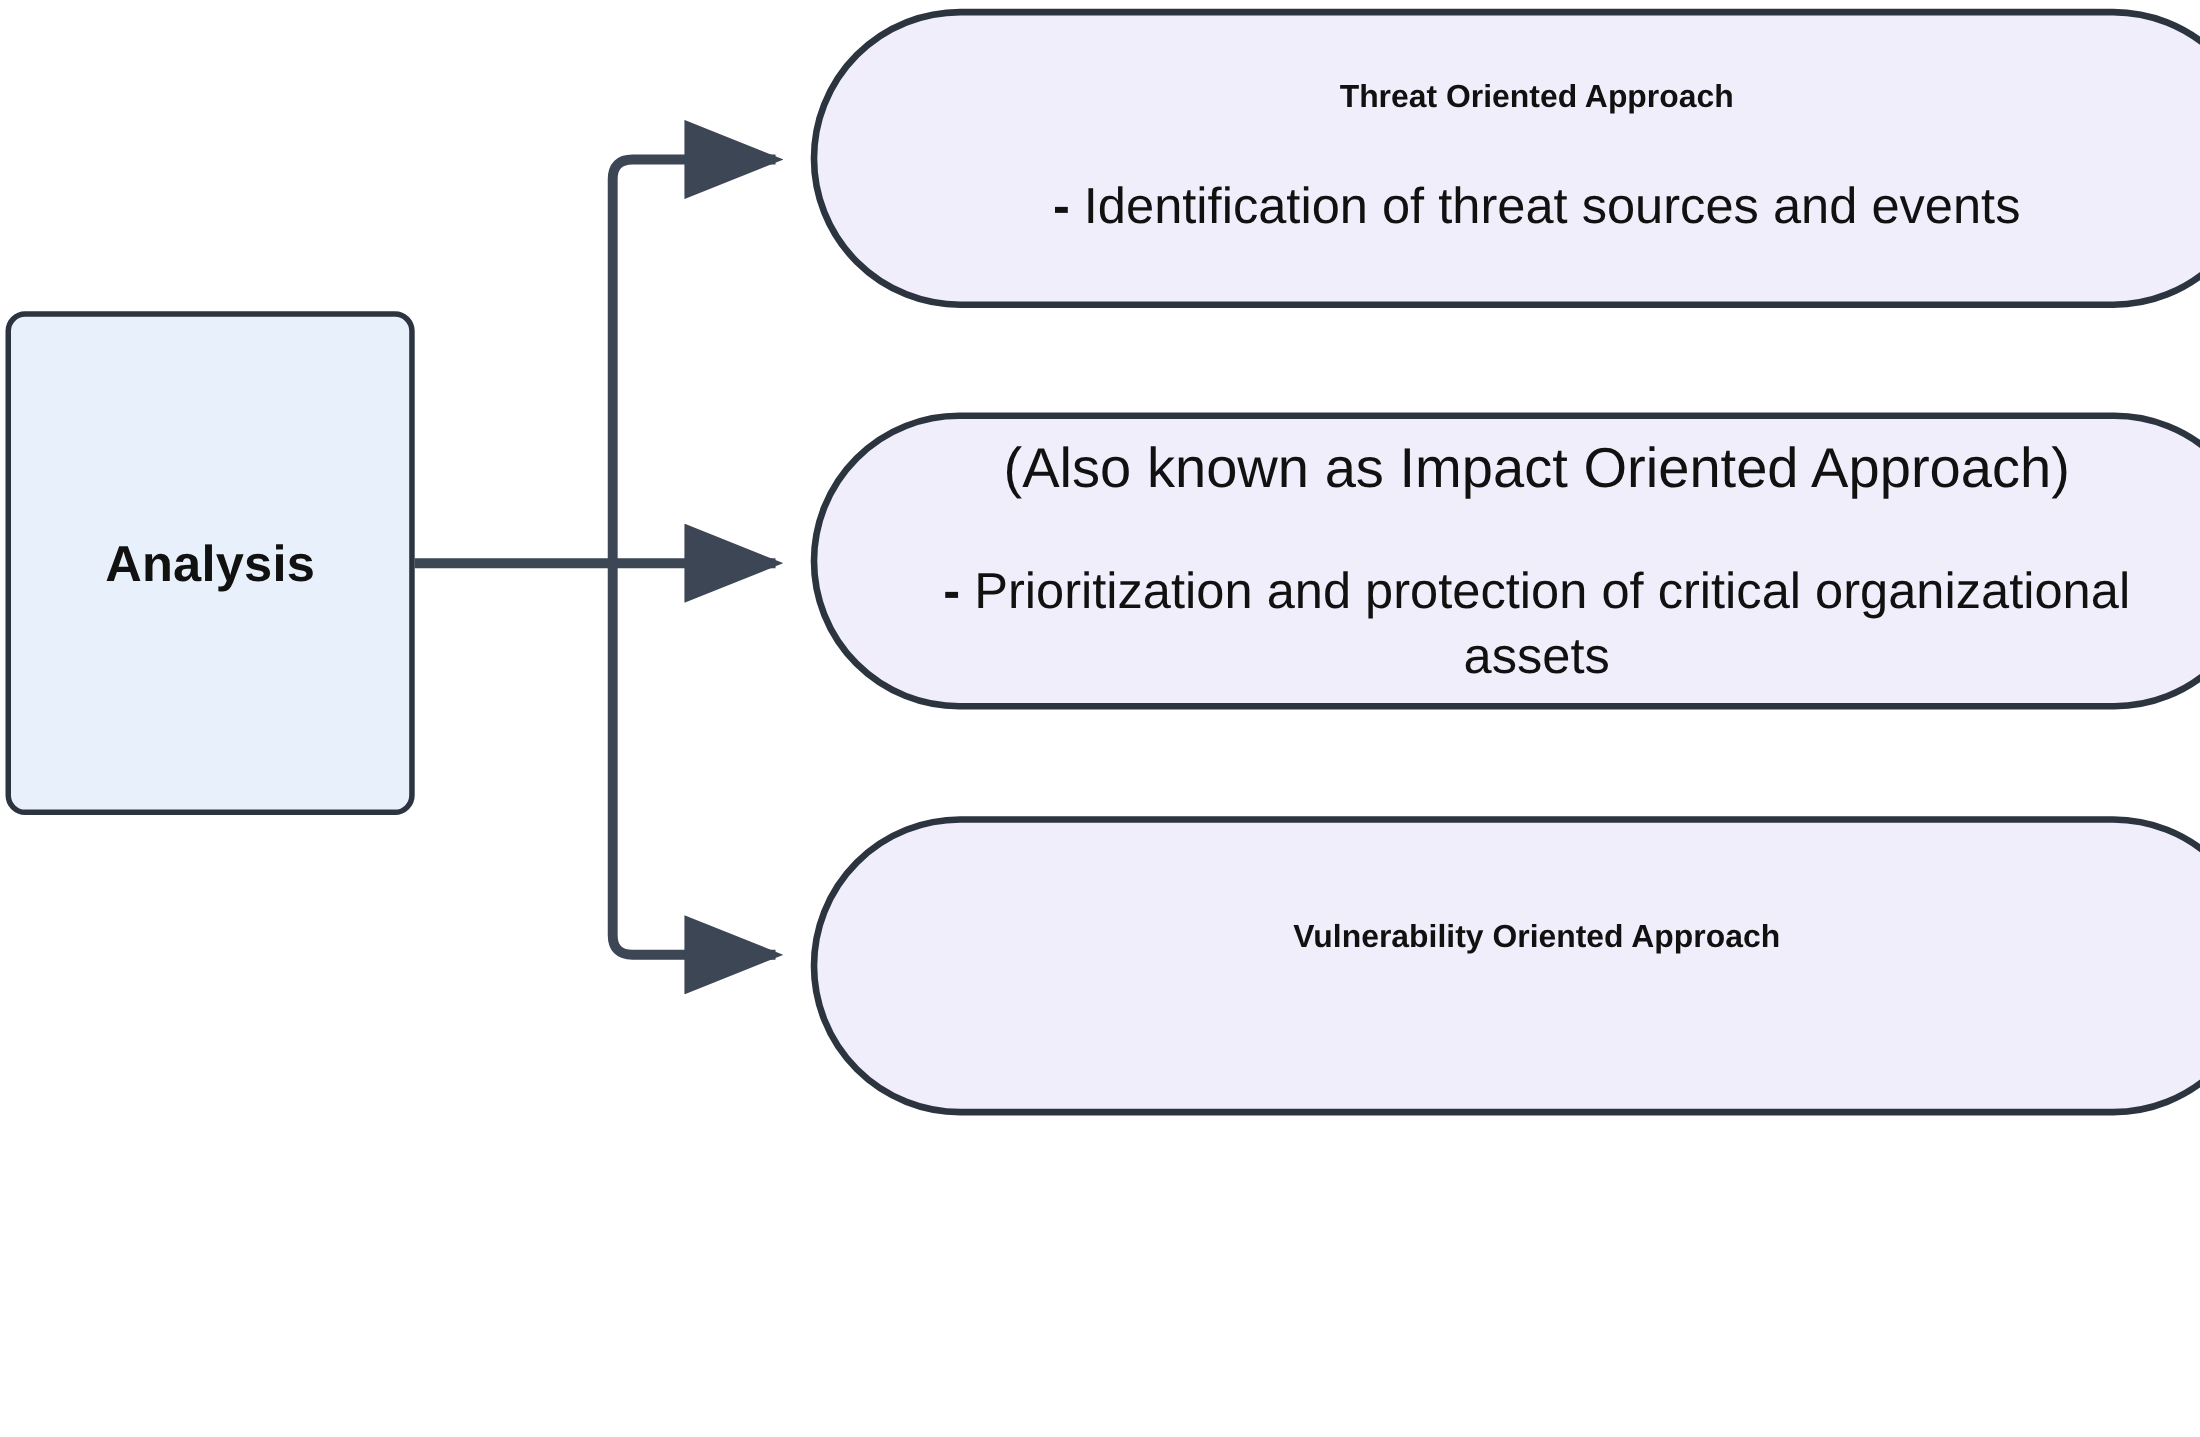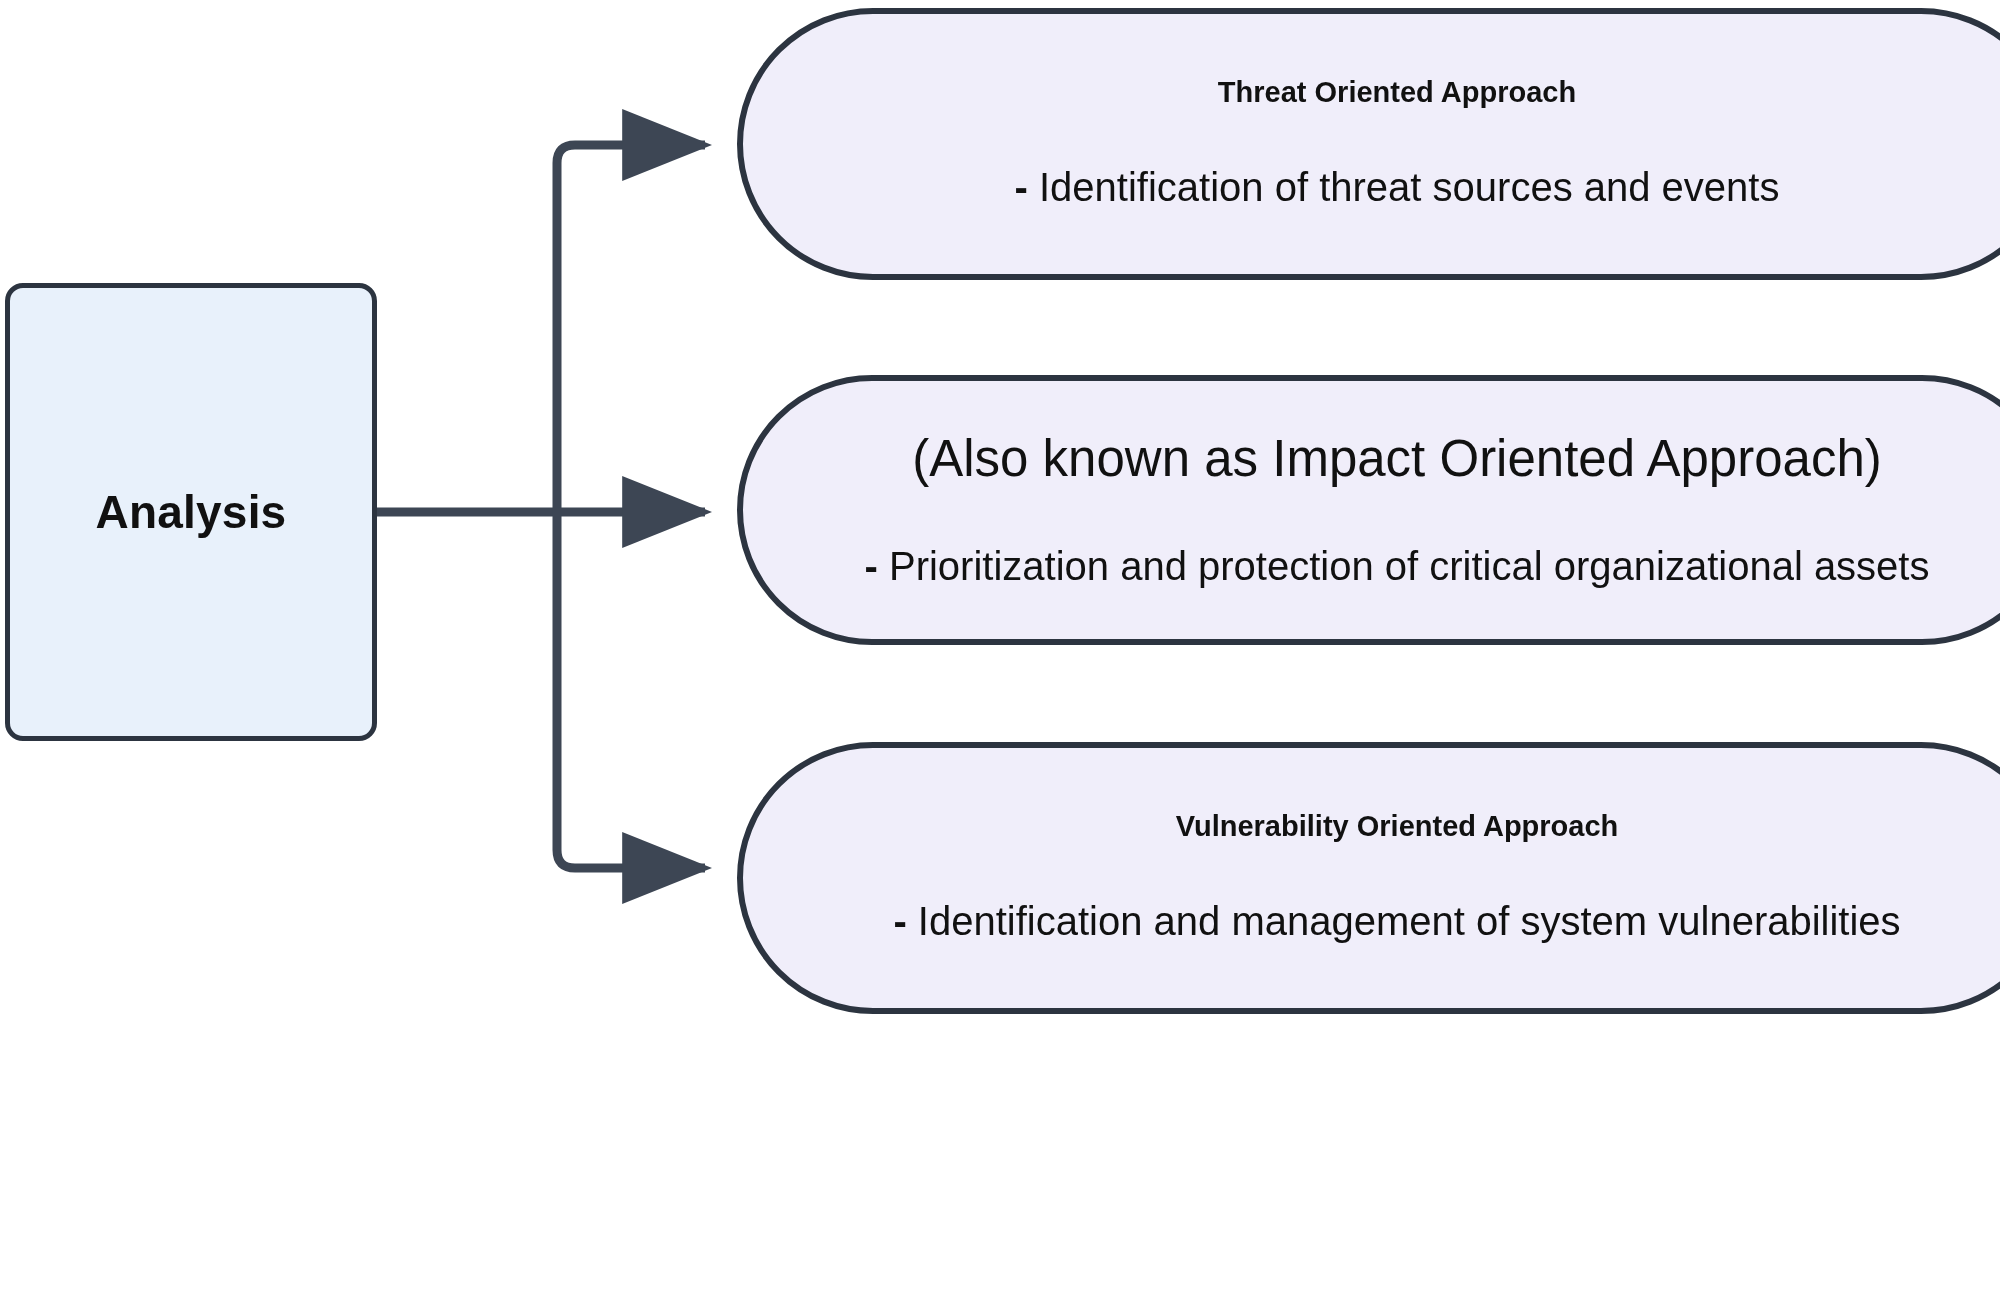--- a/index.html
+++ b/index.html
@@ -80,21 +80,21 @@
     line-height: 1.2;
     white-space: nowrap;
   }
   .subtitle {
     font-size: 51px;
     font-weight: normal;
     line-height: 1.2;
     white-space: nowrap;
   }
   .body-text {
-    font-size: 40px;
+    font-size: 46px;
     font-weight: normal;
     line-height: 1.28;
     max-width: 100%;
   }
   .bullet-mark {
     font-weight: bold;
   }
   .sp-lg { height: 52px; }
 </style>
 </head>
@@ -128,14 +128,13 @@
 
 <div class="node pill" id="node-asset">
   <div class="subtitle">(Also known as Impact Oriented Approach)</div>
   <div class="sp-lg"></div>
   <div class="body-text"><span class="bullet-mark">-</span> <span>Prioritization and protection of critical organizational assets</span></div>
 </div>
 
 <div class="node pill" id="node-vuln">
   <div class="title">Vulnerability Oriented Approach</div>
   <div class="sp-lg"></div>
-  <div class="body-text"><span class="bullet-mark">-</span> <span>Identification and management of system vulnerabilities</span></div>
 </div>
 
 </body></html>

